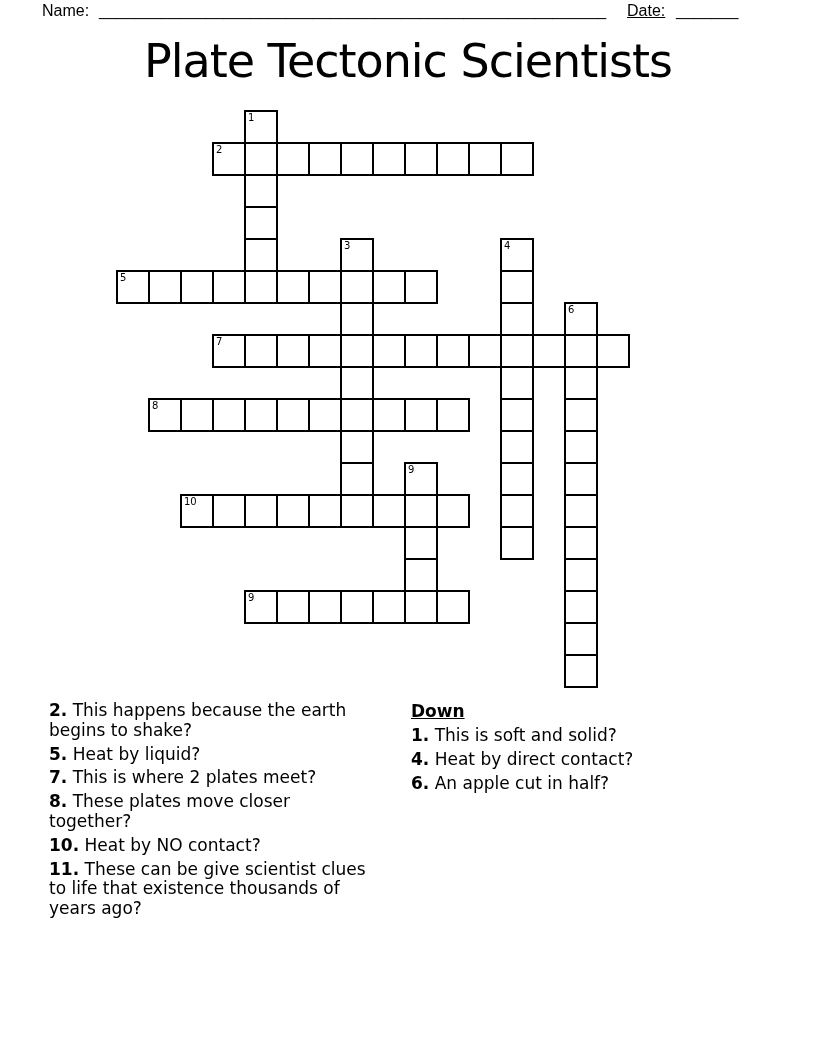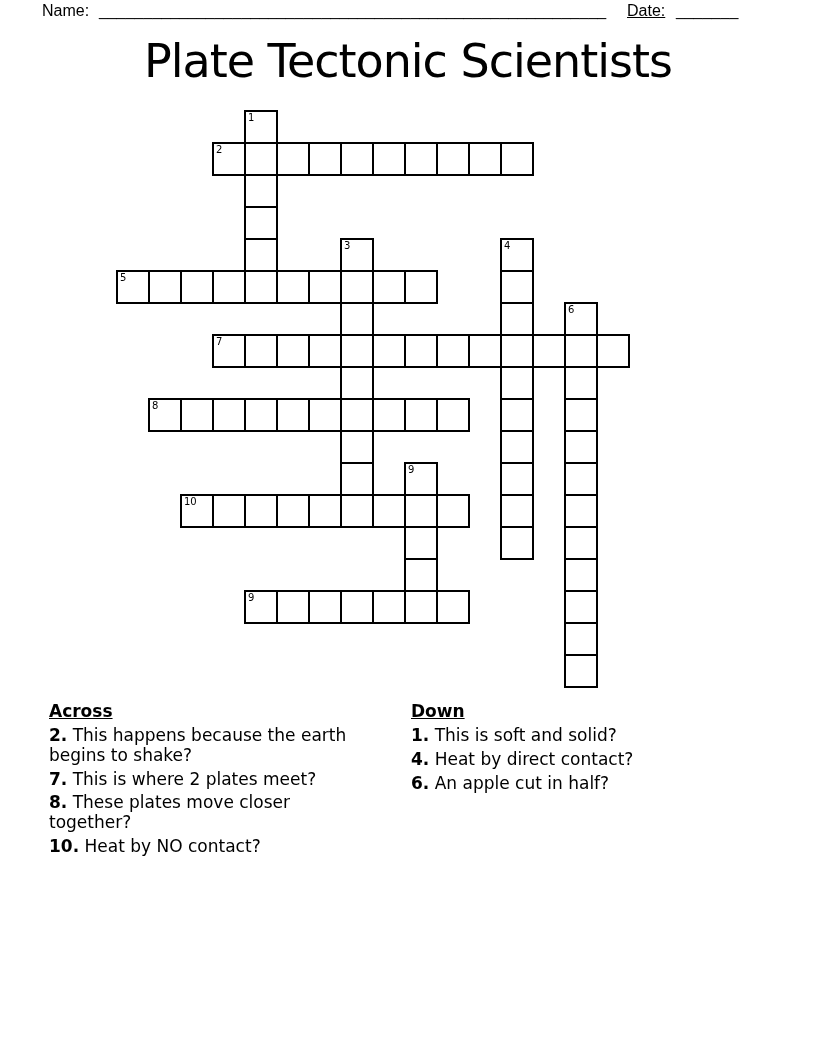--- a/index.html
+++ b/index.html
@@ -203,28 +203,31 @@
         <span class="cell-num">9</span>
       </div>
       <div class="cell" style="left: 159px; top: 479px;"></div>
       <div class="cell" style="left: 191px; top: 479px;"></div>
       <div class="cell" style="left: 223px; top: 479px;"></div>
       <div class="cell" style="left: 255px; top: 479px;"></div>
       <div class="cell" style="left: 319px; top: 479px;"></div>
     </div>
 
   <div class="clues" id="across-col">
-    <div class="clue-heading">Across</div>
     <div>
         <p class="clue"><span class="clue-num">2.</span> <span class="clue-text">This happens because the earth
 begins to shake?</span></p>
+        <p class="clue"><span class="clue-num">5.</span> <span class="clue-text">Heat by liquid?</span></p>
         <p class="clue"><span class="clue-num">7.</span> <span class="clue-text">This is where 2 plates meet?</span></p>
         <p class="clue"><span class="clue-num">8.</span> <span class="clue-text">These plates move closer
 together?</span></p>
         <p class="clue"><span class="clue-num">10.</span> <span class="clue-text">Heat by NO contact?</span></p>
+        <p class="clue"><span class="clue-num">11.</span> <span class="clue-text">These can be give scientist clues
+to life that existence thousands of
+years ago?</span></p>
       </div>
   </div>
 
   <div class="clues" id="down-col">
     <div class="clue-heading">Down</div>
     <div>
         <p class="clue"><span class="clue-num">1.</span> <span class="clue-text">This is soft and solid?</span></p>
         <p class="clue"><span class="clue-num">4.</span> <span class="clue-text">Heat by direct contact?</span></p>
         <p class="clue"><span class="clue-num">6.</span> <span class="clue-text">An apple cut in half?</span></p>
       </div>

